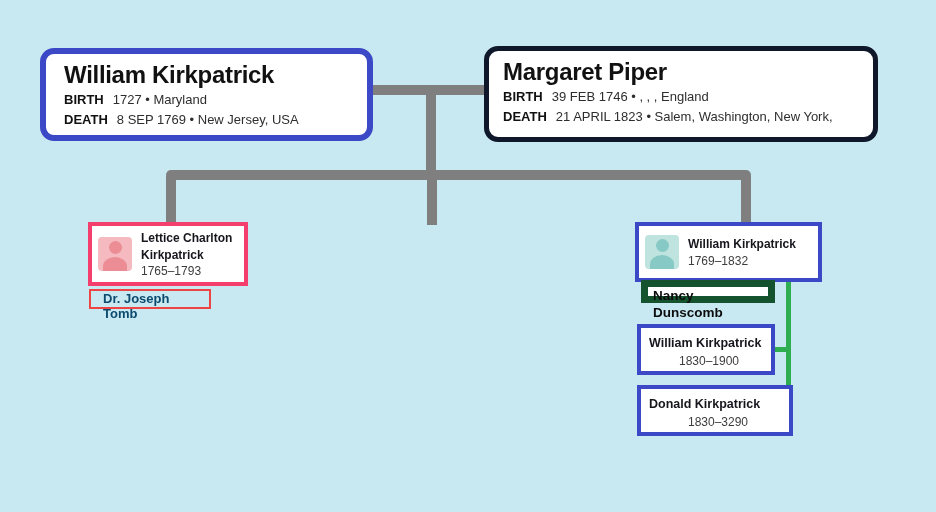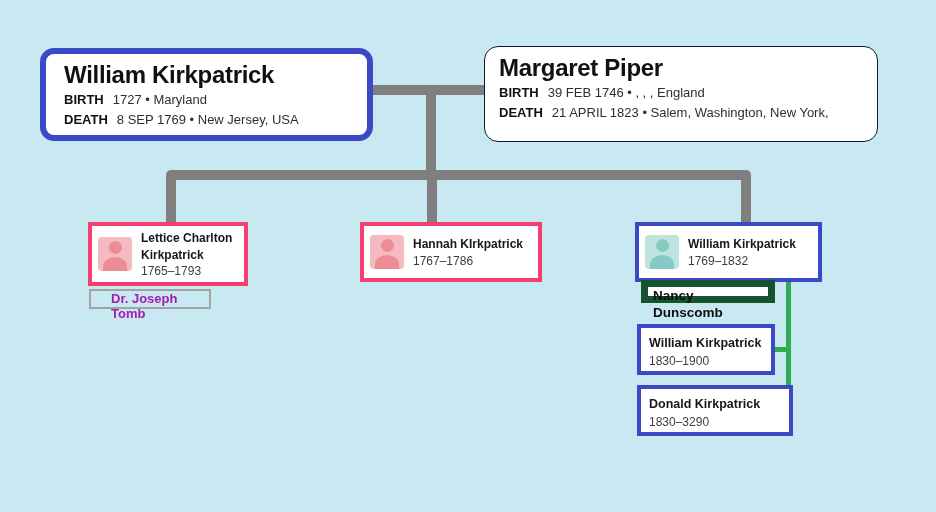--- a/index.html
+++ b/index.html
@@ -9,46 +9,46 @@
     background:#c9e9f2;
   }
   
   .conn{position:absolute;background:#7f7f7f;}
   .conn.rounded{border-radius:5px;}
   .conn.green{background:#2fad51;}
   
   .card{position:absolute;background:#fff;box-sizing:border-box;cursor:pointer;}
   .parent{border-radius:14px;padding:4px 8px 4px 18px;}
   .parent.accent-blue{border:6px solid #3c49c6;}
-  .parent.accent-pink{border:1px solid #0f172a;}
+  .parent.accent-pink{border:5px solid #0f172a;}
   .p-title{font-size:24px;font-weight:700;color:#111;line-height:1.25;margin-top:2px;letter-spacing:-0.3px;}
   .p-row{font-size:13px;color:#2e2e2e;line-height:1.55;}
   .p-label{font-weight:700;color:#111;margin-right:9px;}
   
   .child{display:flex;align-items:center;padding:0 2px 0 6px;}
   .child.accent-pink{border:4px solid #f43e6e;}
   .child.accent-blue{border:4px solid #3c49c6;}
   .avatar{position:relative;width:34px;height:34px;border-radius:4px;overflow:hidden;flex:0 0 34px;}
   .avatar.female{background:#f5bac0;}
   .avatar.male{background:#bfe3df;}
   .avatar .head{position:absolute;left:50%;top:4px;width:13px;height:13px;margin-left:-6.5px;border-radius:50%;}
   .avatar .torso{position:absolute;left:50%;bottom:-4px;width:24px;height:18px;margin-left:-12px;border-radius:50% 50% 4px 4px;}
   .avatar.female .head,.avatar.female .torso{background:#ec8d95;}
   .avatar.male .head,.avatar.male .torso{background:#87c9c4;}
   .c-text{margin-left:9px;min-width:0;}
   .c-name{font-size:12px;font-weight:700;color:#16161d;line-height:1.35;}
   .c-years{font-size:12px;color:#3d3d3d;margin-top:1px;}
   
   .spouse{position:absolute;box-sizing:border-box;font-weight:700;cursor:pointer;}
-  .spouse.outline-blue{border:2px solid #a3a3a3;background:transparent;color:#a21caf;font-size:13px;line-height:15px;padding:0 20px;}
+  .spouse.outline-blue{border:2px solid #ef4444;background:transparent;color:#0c4a6e;font-size:13px;line-height:15px;padding:0 12px;}
   .spouse.solid-pink{border:7px solid #14532d;background:#fff;color:#0d0d0d;font-size:13.5px;line-height:17px;padding:0 5px;}
   
   .grand{padding:7px 2px 0 8px;}
   .grand .c-name{font-size:12.5px;}
-  .grand .c-years{font-size:12px;margin-top:2px;}
+  .grand .c-years{font-size:12px;margin-top:2px;text-align:center;}
 </style>
 </head>
 <body>
 
 <div class="canvas" style="background: rgb(201, 233, 242);">
 
   <div class="conn rounded" style="left:364px;top:85px;width:128px;height:10px;"></div>
   <div class="conn" style="left:426px;top:90px;width:10px;height:86px;"></div>
   <div class="conn rounded" style="left:166px;top:170px;width:585px;height:10px;"></div>
   <div class="conn" style="left:166px;top:176px;width:10px;height:49px;"></div>
@@ -85,30 +85,20 @@
         <div class="torso"></div>
     </div>
     <div class="c-text">
       <div class="c-name">Lettice Charlton Kirkpatrick</div>
       <div class="c-years">1765–1793</div>
     </div>
   </div>
 
   <div class="spouse outline-blue" style="left:89px;top:289px;width:122px;height:20px;">Dr. Joseph Tomb</div>
 
-  <div class="card child accent-pink" style="left:360px;top:222px;width:182px;height:60px;">
-    <div class="avatar female">
-      <div class="head"></div>
-        <div class="torso"></div>
-    </div>
-    <div class="c-text">
-      <div class="c-name">Hannah KIrkpatrick</div>
-      <div class="c-years">1767–1786</div>
-    </div>
-  </div>
 
   <div class="card child accent-blue" style="left:635px;top:222px;width:187px;height:60px;">
     <div class="avatar male">
       <div class="head"></div>
         <div class="torso"></div>
     </div>
     <div class="c-text">
       <div class="c-name">William Kirkpatrick</div>
       <div class="c-years">1769–1832</div>
     </div>

